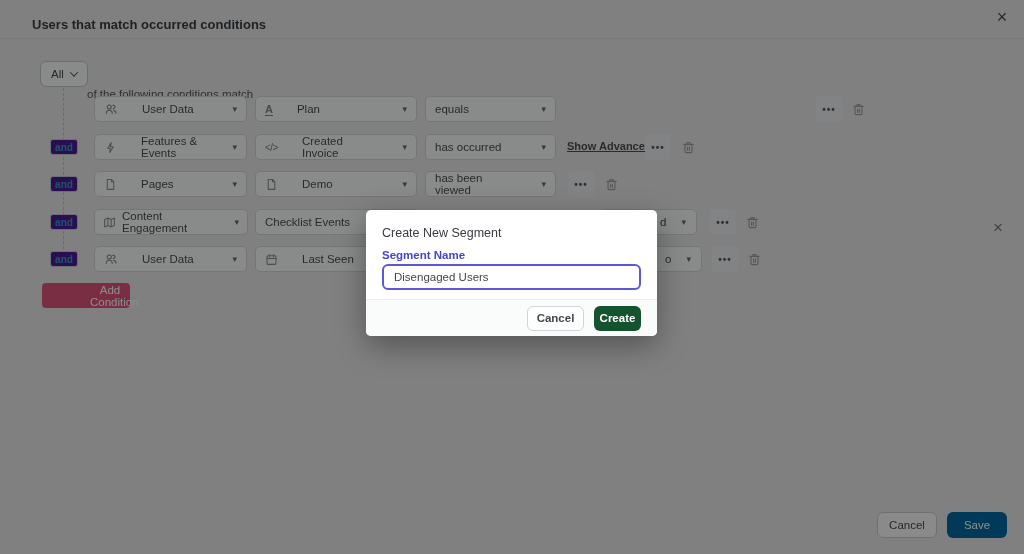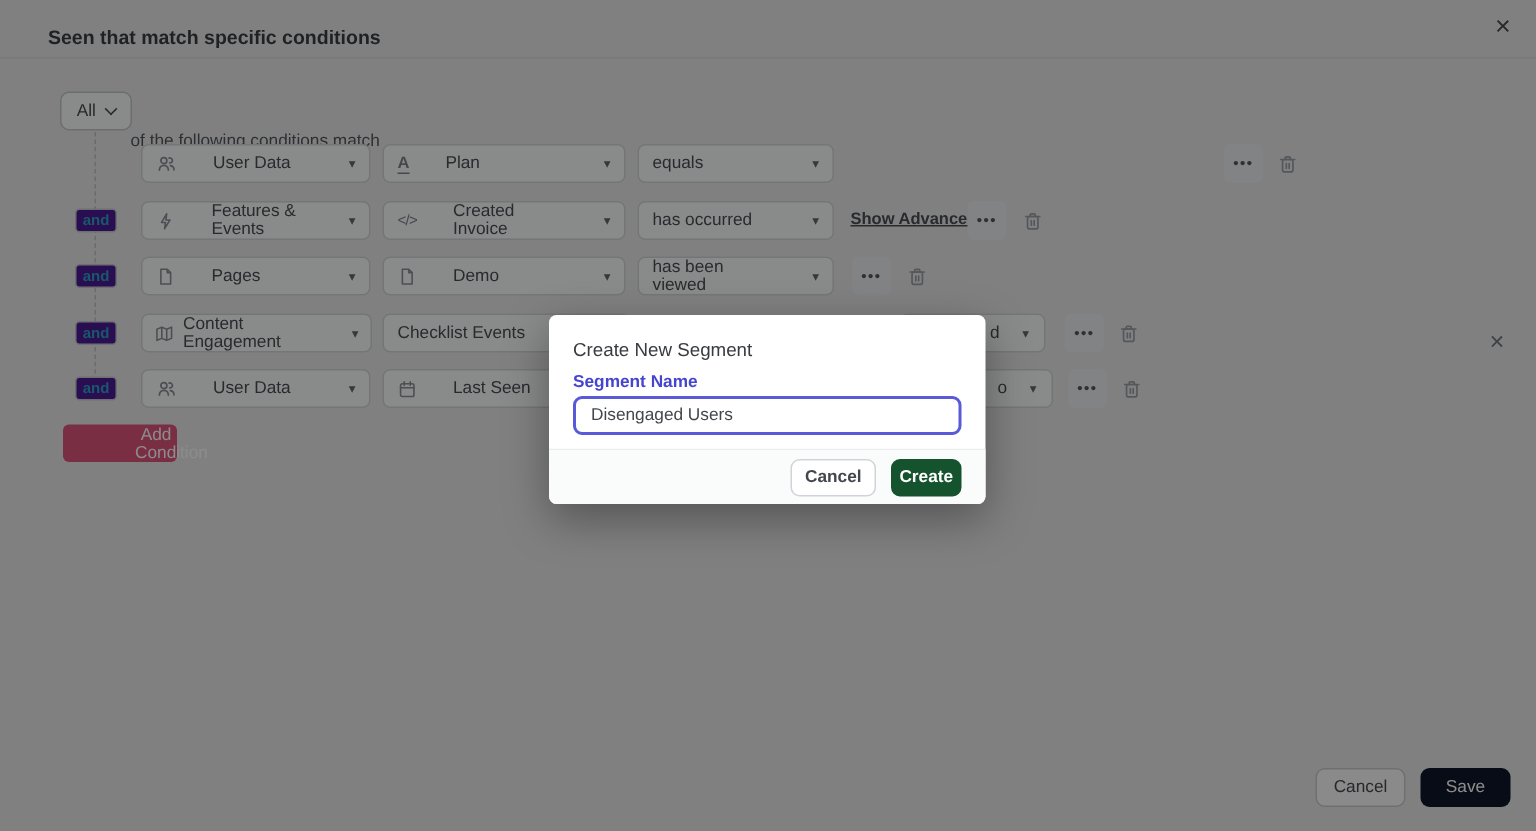--- a/index.html
+++ b/index.html
@@ -40,26 +40,26 @@
   .glyph-code { font-size:10px; color:#7f858a; letter-spacing:-0.5px; }
   .value-input { position:absolute; top:0; height:26px; background:#ffffff; border:1px solid #d2d6d9;
                  border-radius:5px; padding:0 10px; font-size:11.5px; color:#4a4e52; font-family:inherit; }
   .more-btn { position:absolute; top:0; width:26px; height:26px; background:#eceef0; border:none; border-radius:4px;
               color:#55595d; font-size:10px; font-weight:bold; letter-spacing:1px; cursor:pointer; }
   .trash-btn { position:absolute; top:0; width:20px; height:26px; background:none; border:none; cursor:pointer;
                display:flex; align-items:center; justify-content:center; color:#9aa0a5; }
   .adv-link { position:absolute; left:567px; top:6px; font-size:11px; font-weight:600; color:#4a4e52;
               text-decoration:underline; cursor:pointer; }
 
-  .add-condition { position:absolute; left:42px; top:283px; width:76px; height:25px; background:#de547b;
+  .add-condition { position:absolute; left:42px; top:283px; width:88px; height:25px; background:#de547b;
                    border:none; border-radius:4px; color:#ffffff; font-size:11.5px; cursor:pointer; font-family:inherit;padding-left:48px; }
 
   .ftr-cancel { position:absolute; left:877px; top:512px; width:60px; height:26px; background:#fbfcfd;
                 border:1px solid #c6cacd; border-radius:6px; font-size:11.5px; color:#45494d; cursor:pointer; font-family:inherit; }
-  .ftr-save { position:absolute; left:947px; top:512px; width:60px; height:26px; background:#0f172a;
+  .ftr-save { position:absolute; left:947px; top:512px; width:60px; height:26px; background:#0369a1;
               border:none; border-radius:6px; font-size:11.5px; color:#ffffff; cursor:pointer; font-family:inherit; }
 
   
   .overlay { position:absolute; inset:0; background:rgba(0,0,0,0.45); z-index:10; }
   .modal { position:absolute; left:366px; top:210px; width:291px; height:126px; background:#ffffff;
            border-radius:5px; box-shadow:0 10px 30px rgba(0,0,0,0.35); z-index:20; }
   .modal-title { position:absolute; left:16px; top:16px; font-size:12.5px; color:#383b3f; }
   .modal-close { position:absolute; left:620px; top:6px; width:24px; height:24px; background:none; border:none;
                  font-size:17px; color:#3f4245; cursor:pointer; line-height:24px; text-align:center; }
   .modal .modal-close { position:absolute; left:620px; }
@@ -75,21 +75,21 @@
   .m-create { width:47px; height:25px; background:#14532d; border:none; border-radius:6px;
               font-size:11.5px; font-weight:600; color:#ffffff; cursor:pointer; font-family:inherit; }
 </style>
 </head>
 <body>
 
 <div class="stage">
 
   <div class="page">
 
-    <div class="hdr-title">Seen that match specific conditions</div>
+    <div class="hdr-title">Users that match occurred conditions</div>
     <button class="hdr-close">×</button>
     <div class="hdr-divider"></div>
 
     <div class="match-select">
       <span>All</span>
       <span class="chev"></span>
     </div>
     <div class="match-text">of the following conditions match</div>
 
     <div class="connector-line"></div>

